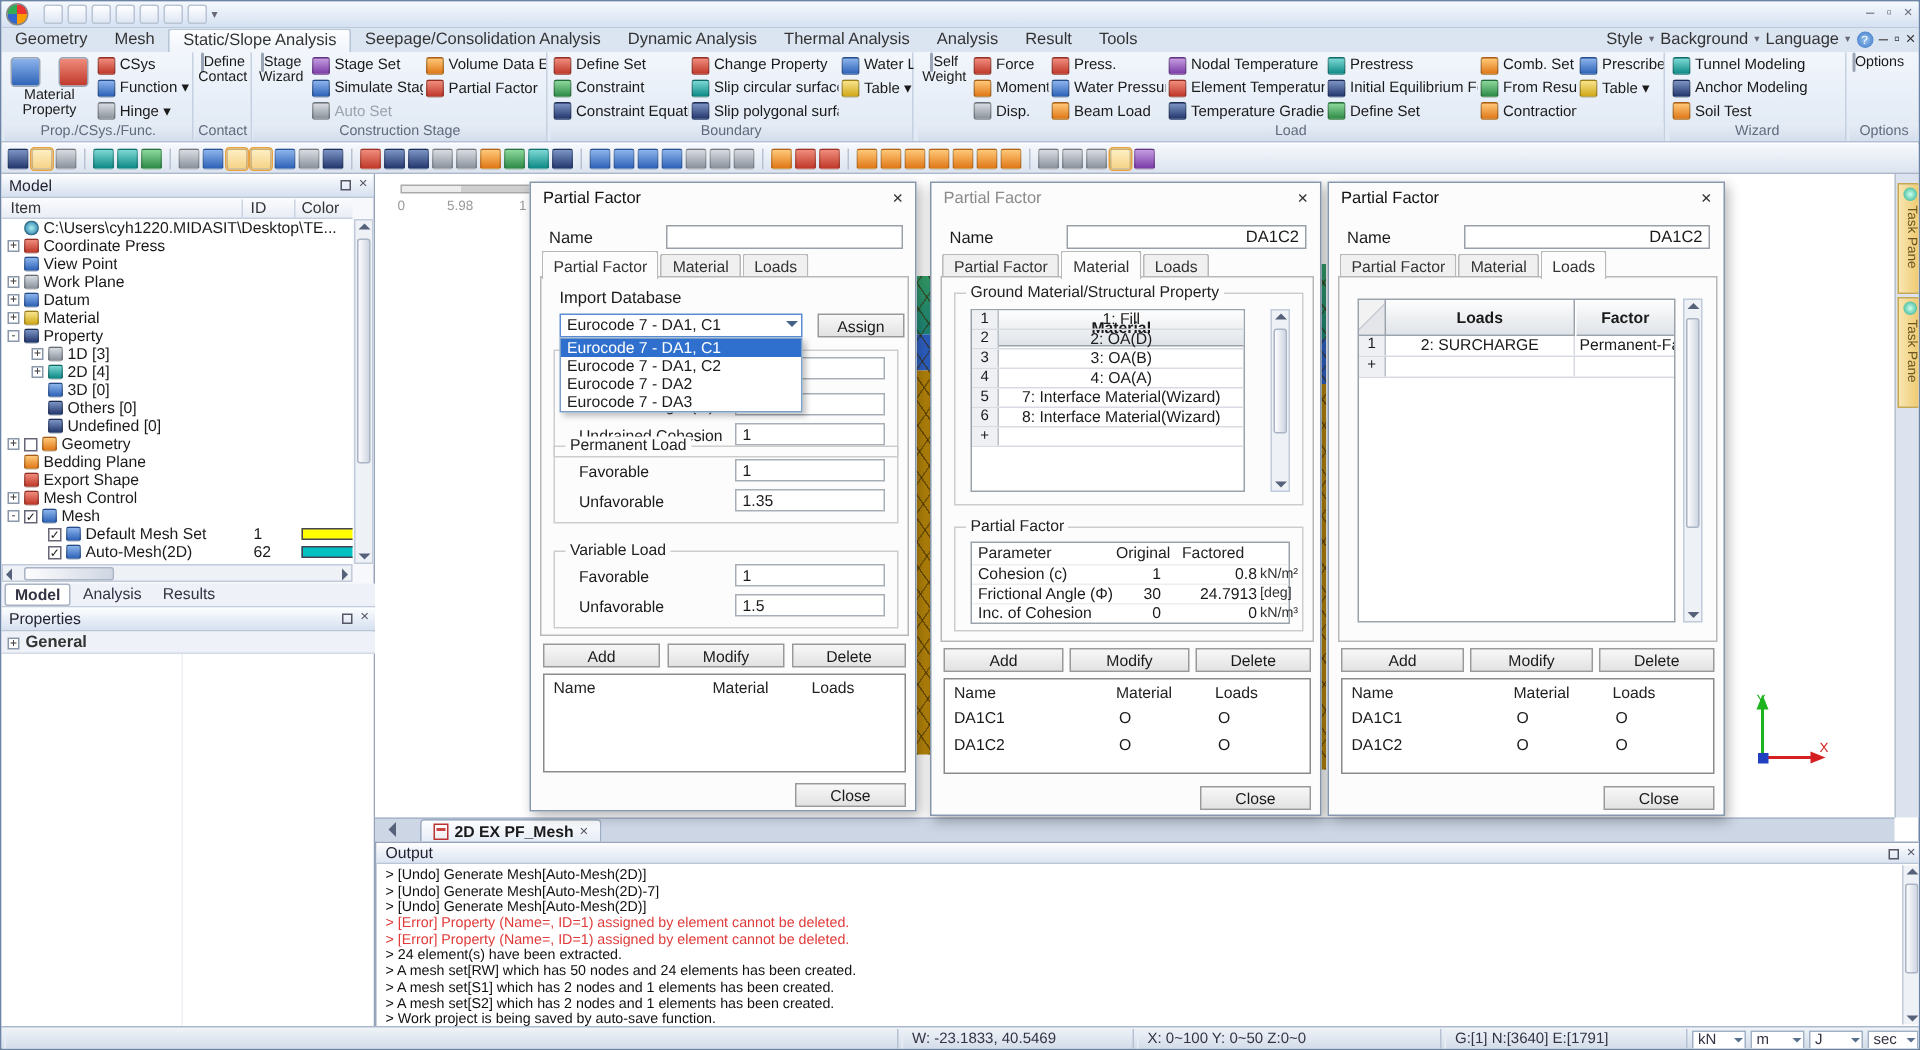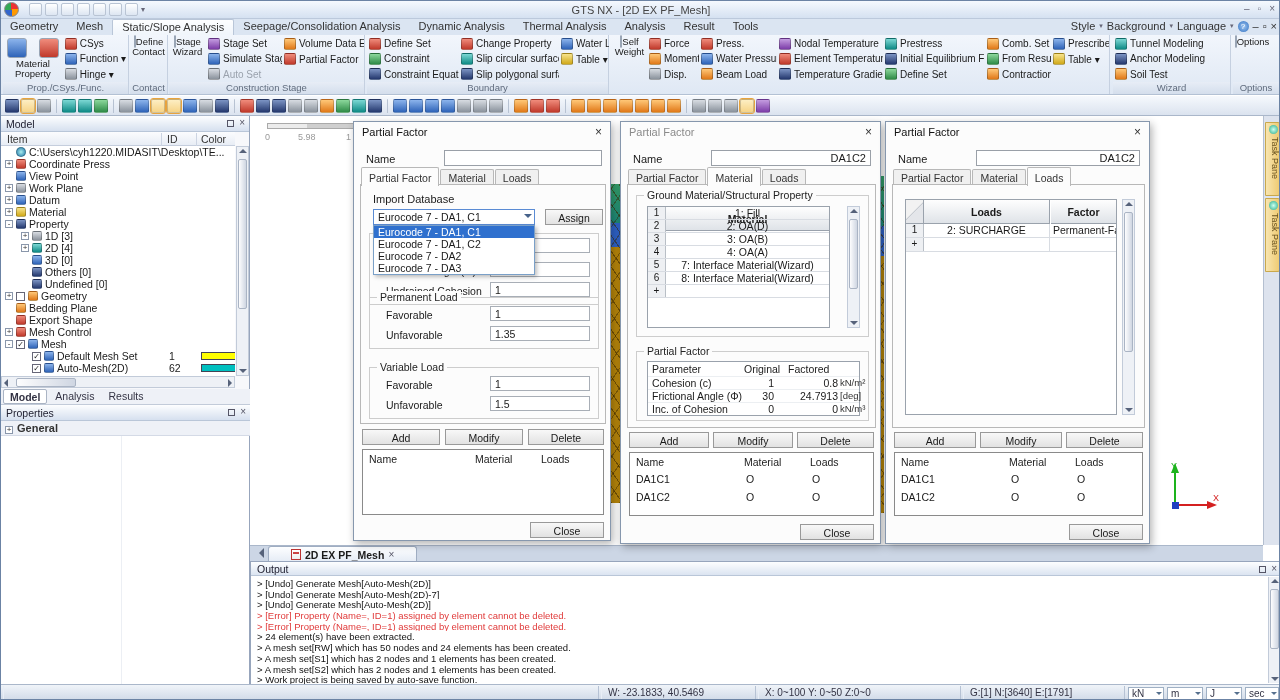--- a/index.html
+++ b/index.html
@@ -87,21 +87,21 @@
 #propsbody .divider{position:absolute;left:120px;top:0;bottom:0;width:1px;background:#eceff4}
 
 #viewport{position:absolute;left:249px;top:115px;width:1013px;height:429px;background:#fff}
 #ruler{position:absolute;left:17px;top:7px;width:100px;height:6px;border:1px solid #aaa;background:linear-gradient(90deg,#ececec 0 40%,#cfcfcf 40% 100%)}
 .rlabel{position:absolute;top:16px;font-size:9px;color:#999}
 .meshstrip{position:absolute;top:0;overflow:hidden}
 .meshpattern{position:absolute;left:0;right:0;background-image:repeating-linear-gradient(55deg,rgba(60,40,0,.55) 0 1px,transparent 1px 9px),repeating-linear-gradient(-55deg,rgba(60,40,0,.45) 0 1px,transparent 1px 11px)}
 #axistriad{position:absolute;right:40px;bottom:28px}
 #vtabbar{position:absolute;left:249px;top:544px;width:1013px;height:16px;background:#ccd6e5;border-top:1px solid #aab7ca}
 #vtabnav{position:absolute;left:4px;top:2px;width:0;height:0;border:5px solid transparent;border-right-color:#56627a}
-#vtab{position:absolute;left:18px;top:0;height:16px;background:linear-gradient(#fdfeff,#e4ebf5);border:1px solid #9fadc2;border-bottom:none;border-radius:3px 3px 0 0;display:flex;align-items:center;gap:4px;padding:0 22px;font-weight:bold;font-size:10.5px}
+#vtab{position:absolute;left:30px;top:0;height:16px;background:linear-gradient(#fdfeff,#e4ebf5);border:1px solid #9fadc2;border-bottom:none;border-radius:3px 3px 0 0;display:flex;align-items:center;gap:4px;padding:0 8px;font-weight:bold;font-size:10.5px}
 .docicon{width:10px;height:11px;background:linear-gradient(#fff,#eee);border:1px solid #b33;position:relative}
 .docicon::before{content:"";position:absolute;left:1px;top:2px;right:1px;height:2px;background:#c44}
 .tclose{color:#556;font-size:10px;font-weight:normal}
 
 #taskstrip{position:absolute;left:1262px;top:115px;width:18px;height:429px;background:#dde3ee;border-left:1px solid #b4bfd0}
 .taskpane{position:absolute;left:1px;width:16px;height:74px;background:linear-gradient(90deg,#f8e5b0,#eec96e);border:1px solid #c9a84c;border-radius:0 3px 3px 0;writing-mode:vertical-rl;font-size:9px;color:#6a5420;padding-top:14px;text-align:left}
 .globe{position:absolute;top:2px;left:3px;width:9px;height:9px;border-radius:50%;background:radial-gradient(#cfe,#2a8)}
 
 .dlg{position:absolute;background:#fcfcfc;border:1px solid #8697ad;box-shadow:2px 3px 8px rgba(0,0,0,.3)}
 .dtitle{position:absolute;left:8px;top:4px;font-size:11px;color:#111}
@@ -156,21 +156,20 @@
     <div class="qat" data-name="quick-access-toolbar">
       <span class="qi new-file" data-name="qat-icon"></span>
         <span class="qi open-file" data-name="qat-icon"></span>
         <span class="qi save" data-name="qat-icon"></span>
         <span class="qi copy" data-name="qat-icon"></span>
         <span class="qi paste" data-name="qat-icon"></span>
         <span class="qi undo" data-name="qat-icon"></span>
         <span class="qi redo" data-name="qat-icon"></span>
       <span class="qcaret" data-name="qat-caret-icon">▾</span>
     </div>
-    <div id="wtitle" data-name="window-title">GTS NX - [2D EX PF_Mesh]</div>
     <div class="winbtns" data-name="window-controls">
       <span data-name="minimize-icon">–</span>
       <span data-name="restore-icon">▫</span>
       <span data-name="close-icon">×</span>
     </div>
   </div>
 
   <div id="tabrow" data-name="ribbon-tab-bar">
     <div class="rtab" data-name="ribbon-tab"><span data-name="ribbon-tab-label">Geometry</span></div>
       <div class="rtab" data-name="ribbon-tab"><span data-name="ribbon-tab-label">Mesh</span></div>
@@ -383,20 +382,21 @@
           <div class="ritem" data-name="ribbon-item-prescribed-strain">
               <span class="ic c-blue" data-name="prescribed-strain-icon"></span>
               <span data-name="ribbon-item-label">Prescribed strain</span>
             </div>
           <div class="ritem" data-name="ribbon-item-load-table">
               <span class="ic c-yellow" data-name="table-icon"></span>
               <span data-name="ribbon-item-label">Table ▾</span>
             </div>
         </div>
       </div>
+      <div class="rglabel" data-name="ribbon-group-label">Load</div>
     </div>
 
     <div class="rgroup" style="left:1112px;width:118px" data-name="ribbon-group-wizard">
       <div class="rcols">
           <div class="rcol">
         <div class="ritem" data-name="ribbon-item-tunnel-modeling">
               <span class="ic c-teal" data-name="tunnel-modeling-icon"></span>
               <span data-name="ribbon-item-label">Tunnel Modeling</span>
             </div>
         <div class="ritem" data-name="ribbon-item-anchor-modeling">

